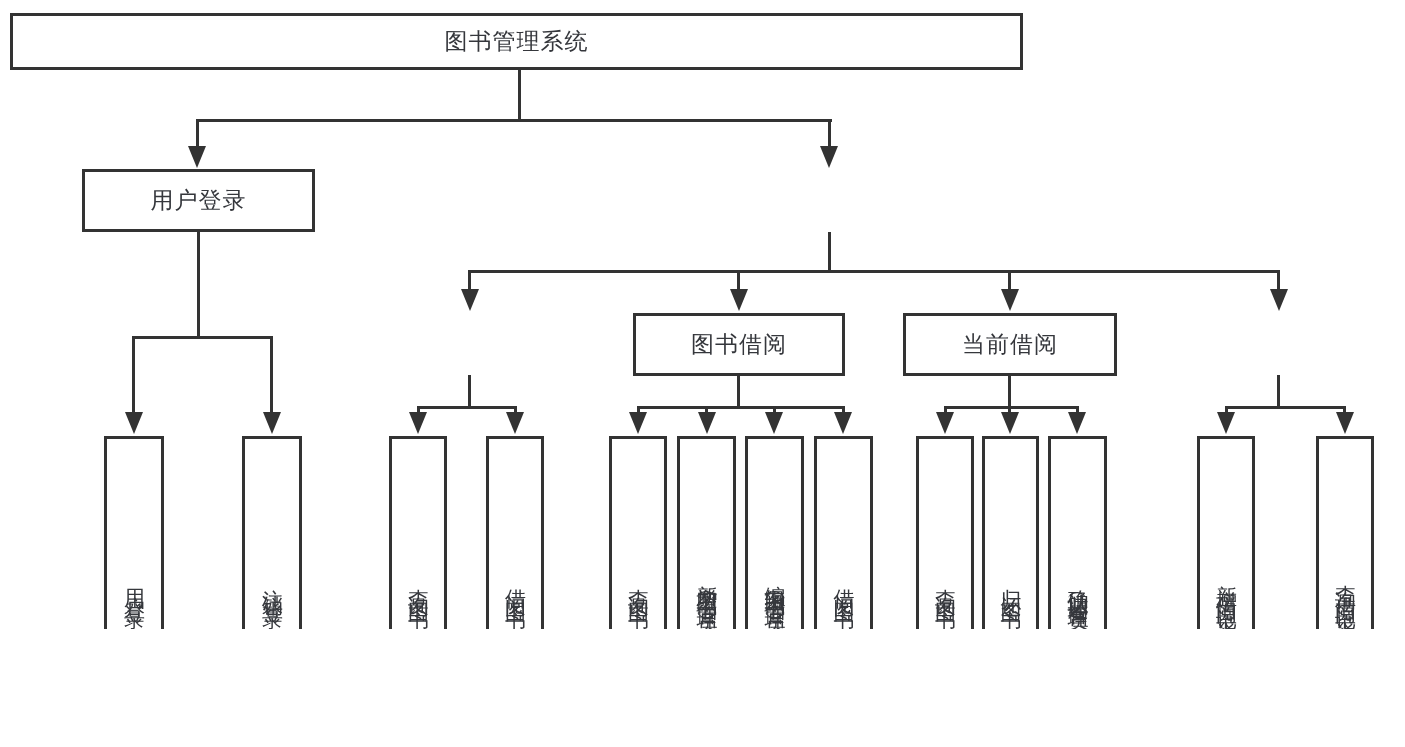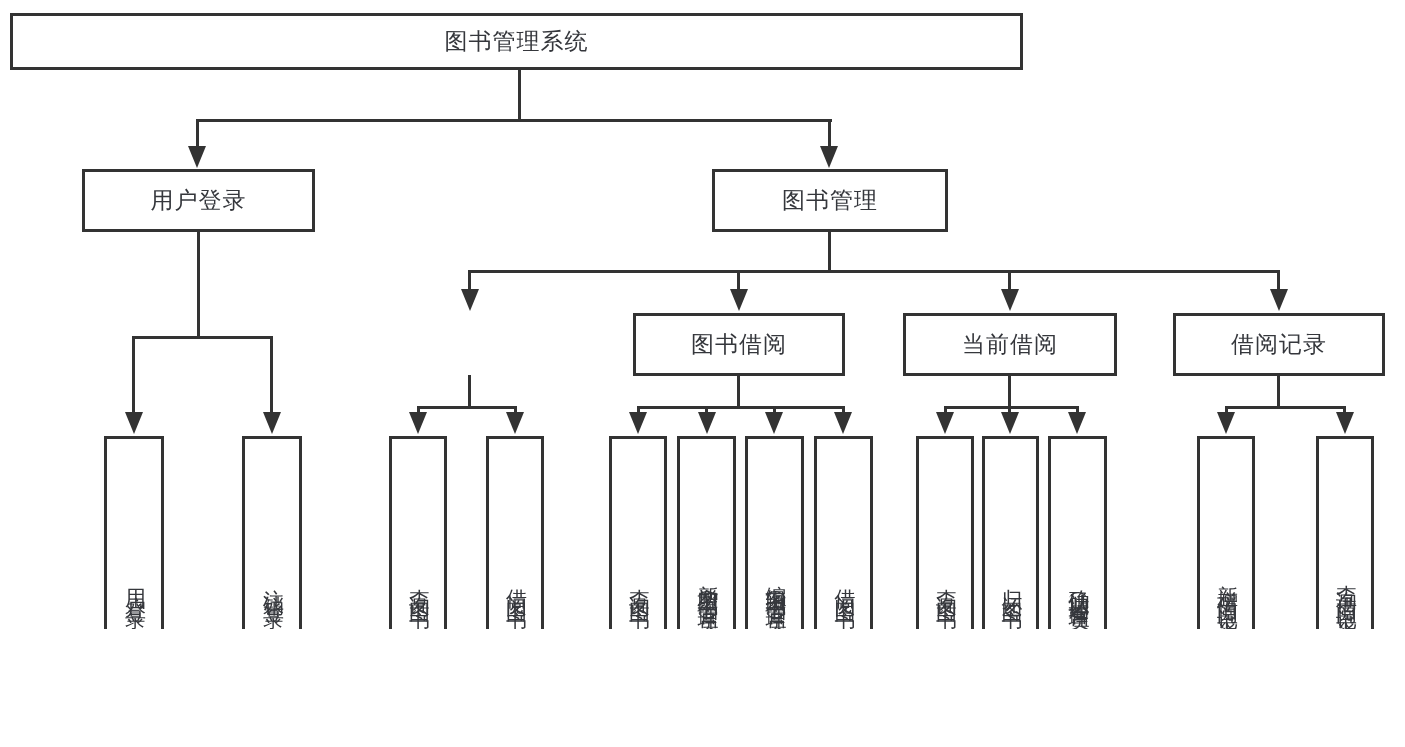--- a/index.html
+++ b/index.html
@@ -7,21 +7,21 @@
     --text: #35373c;
     --watermark: #b3b3b3;
     --background: #ffffff;
   }
   html, body { margin: 0; padding: 0; background: var(--background); }
   #canvas {
     position: relative;
     width: 1405px;
     height: 629px;
     background: var(--background);
-    font-family: Liberation Mono, monospace;
+    font-family: Liberation Serif, serif;
     color: var(--text);
     overflow: hidden;
   }
   .node {
     position: absolute;
     box-sizing: border-box;
     border: 3px solid var(--line);
     background: var(--background);
     display: flex;
     align-items: center;
@@ -125,32 +125,26 @@
   <div class="vline" style="left:1343px;top:406px;height:8px"></div>
   <div class="arrow" style="left:1336px;top:412px"></div>
 
   <div class="node" style="left:10px;top:13px;width:1013px;height:57px">
     <span class="hlabel">图书管理系统</span>
   </div>
 
   <div class="node" style="left:82px;top:169px;width:233px;height:63px">
     <span class="hlabel">用户登录</span>
   </div>
-  <div class="node" style="left:712px;top:169px;width:236px;height:63px">
-    <span class="hlabel">图书管理</span>
-  </div>
 
   <div class="node" style="left:903px;top:313px;width:214px;height:63px">
     <span class="hlabel">当前借阅</span>
   </div>
   <div class="node" style="left:633px;top:313px;width:212px;height:63px">
     <span class="hlabel">图书借阅</span>
-  </div>
-  <div class="node" style="left:1173px;top:313px;width:212px;height:63px">
-    <span class="hlabel">借阅记录</span>
   </div>
 
   <div class="node" style="left:104px;top:436px;width:60px;height:300px">
     <span class="vlabel">用户登录</span>
   </div>
   <div class="node" style="left:242px;top:436px;width:60px;height:300px">
     <span class="vlabel">注销登录</span>
   </div>
 
   <div class="node" style="left:389px;top:436px;width:58px;height:300px">

